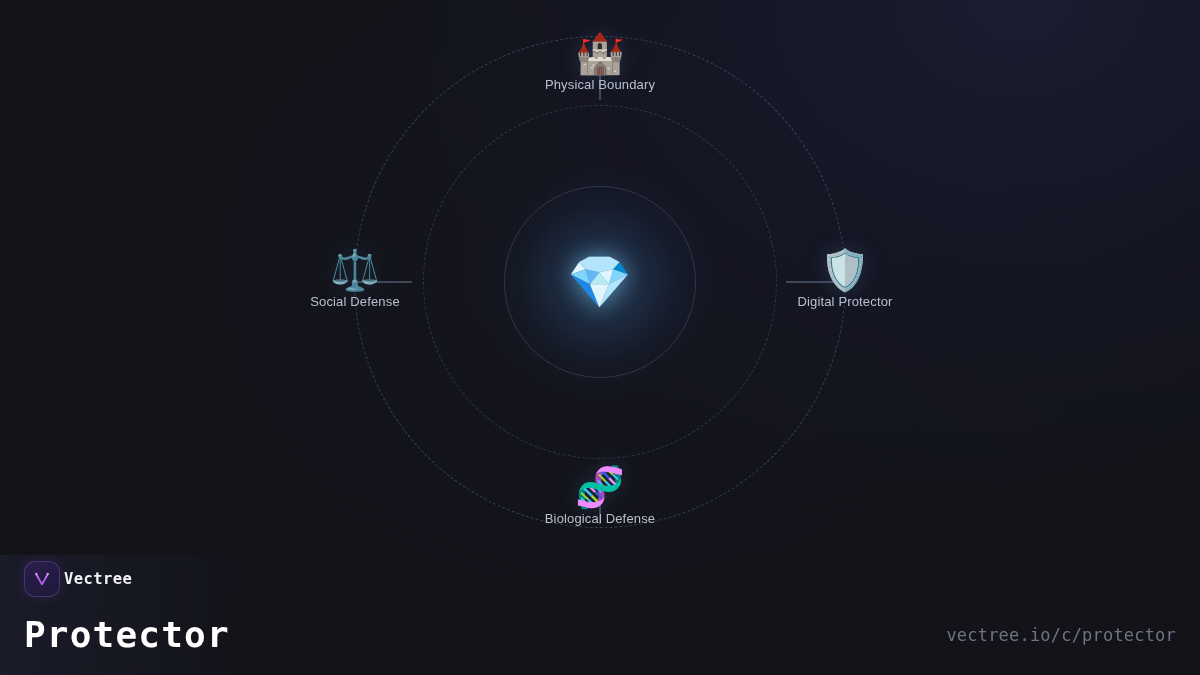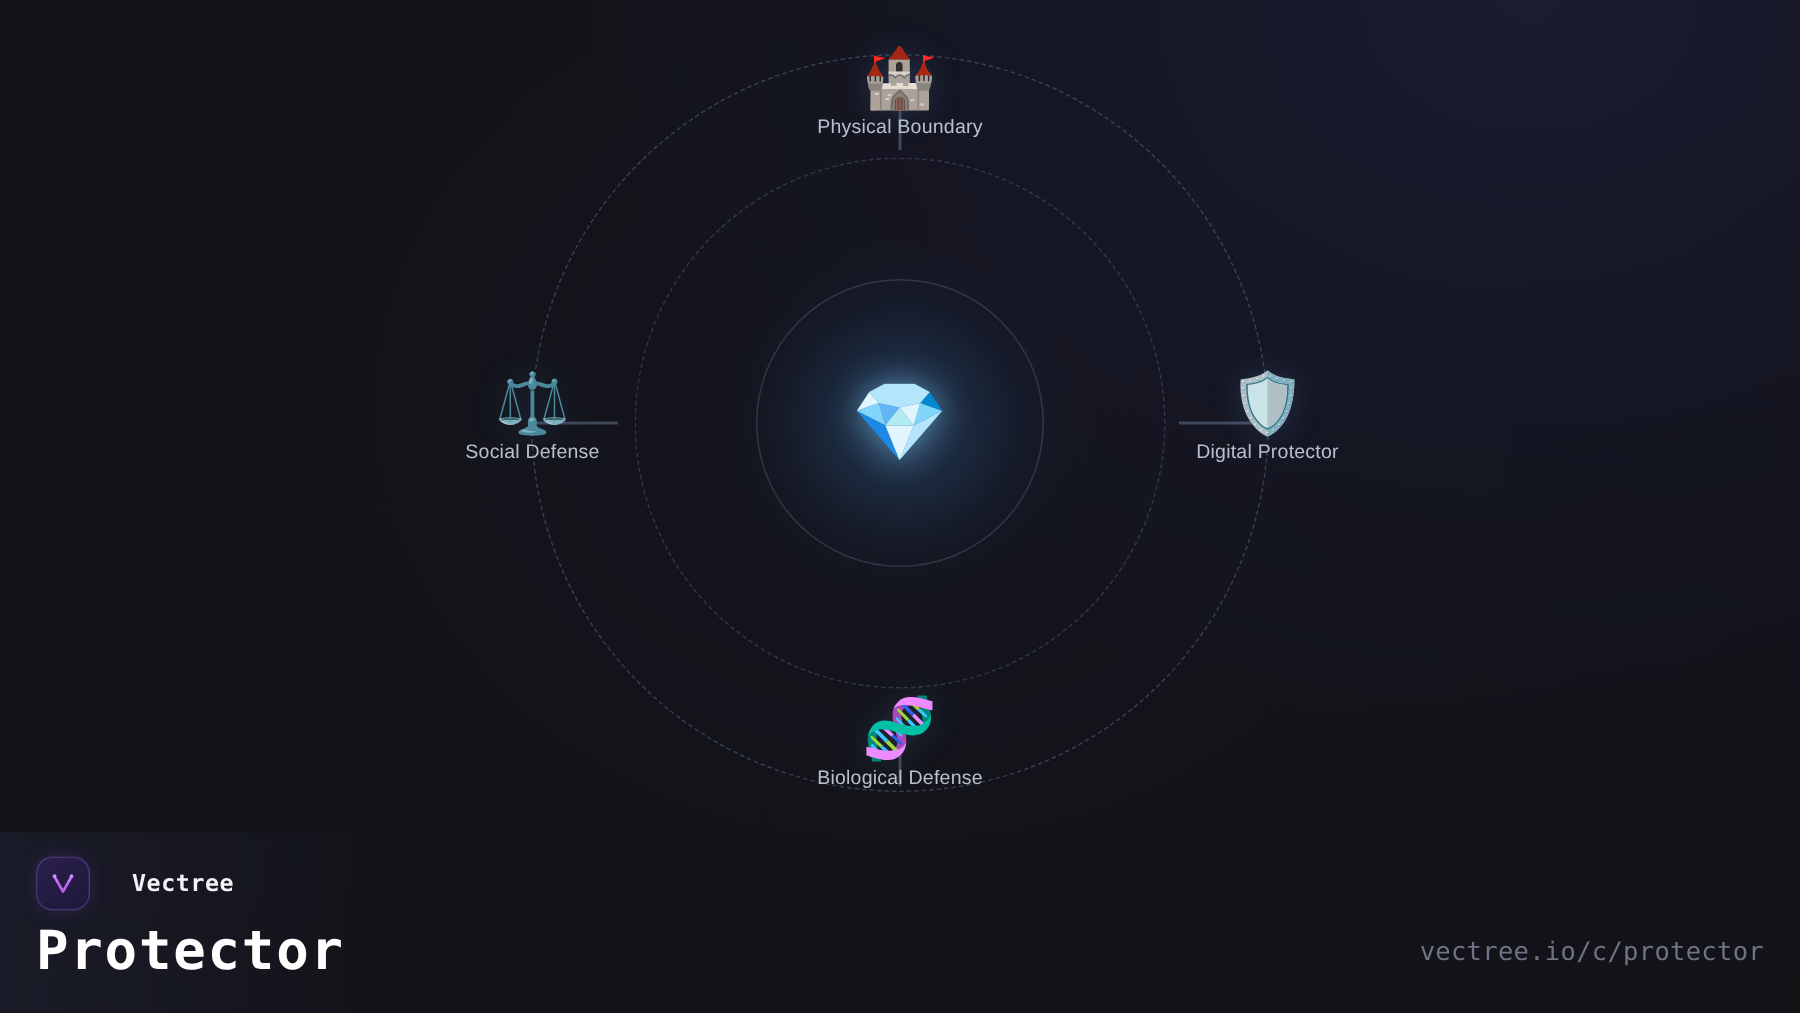--- a/index.html
+++ b/index.html
@@ -63,34 +63,34 @@
   .spoke-v{width:1.5px;}
   .spoke-h{height:1.5px;}
 
   
   .footer-tint{
     position:absolute;left:0;bottom:0;width:247px;height:120px;
     background:linear-gradient(90deg, rgba(40,44,70,0.35) 0%, rgba(34,38,60,0.22) 55%, rgba(19,19,24,0) 100%);
     pointer-events:none;
   }
   .footer{position:absolute;left:24px;bottom:22px;}
-  .brand-row{display:flex;align-items:center;gap:28px;}
+  .brand-row{display:flex;align-items:center;gap:4px;}
   .brand-badge{
     width:34px;height:34px;border-radius:11px;
     background:linear-gradient(150deg,#2a1f4d 0%,#1e1838 100%);
     border:1px solid rgba(150,110,230,0.30);
     display:flex;align-items:center;justify-content:center;
     box-shadow:0 0 12px rgba(120,70,200,0.22);
   }
   .brand-name{
     font-family:"DejaVu Sans Mono","Liberation Mono",monospace;
     font-size:15.5px;font-weight:700;color:#f2f3f6;letter-spacing:.4px;
   }
   .page-title{
-    margin-top:10px;
+    margin-top:20px;
     font-family:"DejaVu Sans Mono","Liberation Mono",monospace;
     font-size:36px;font-weight:700;color:#ffffff;letter-spacing:1.2px;
     line-height:1;
   }
   .url{
     position:absolute;right:24px;bottom:30px;
     font-family:"DejaVu Sans Mono","Liberation Mono",monospace;
     font-size:17px;color:#6d7384;letter-spacing:.2px;
   }
 </style>

